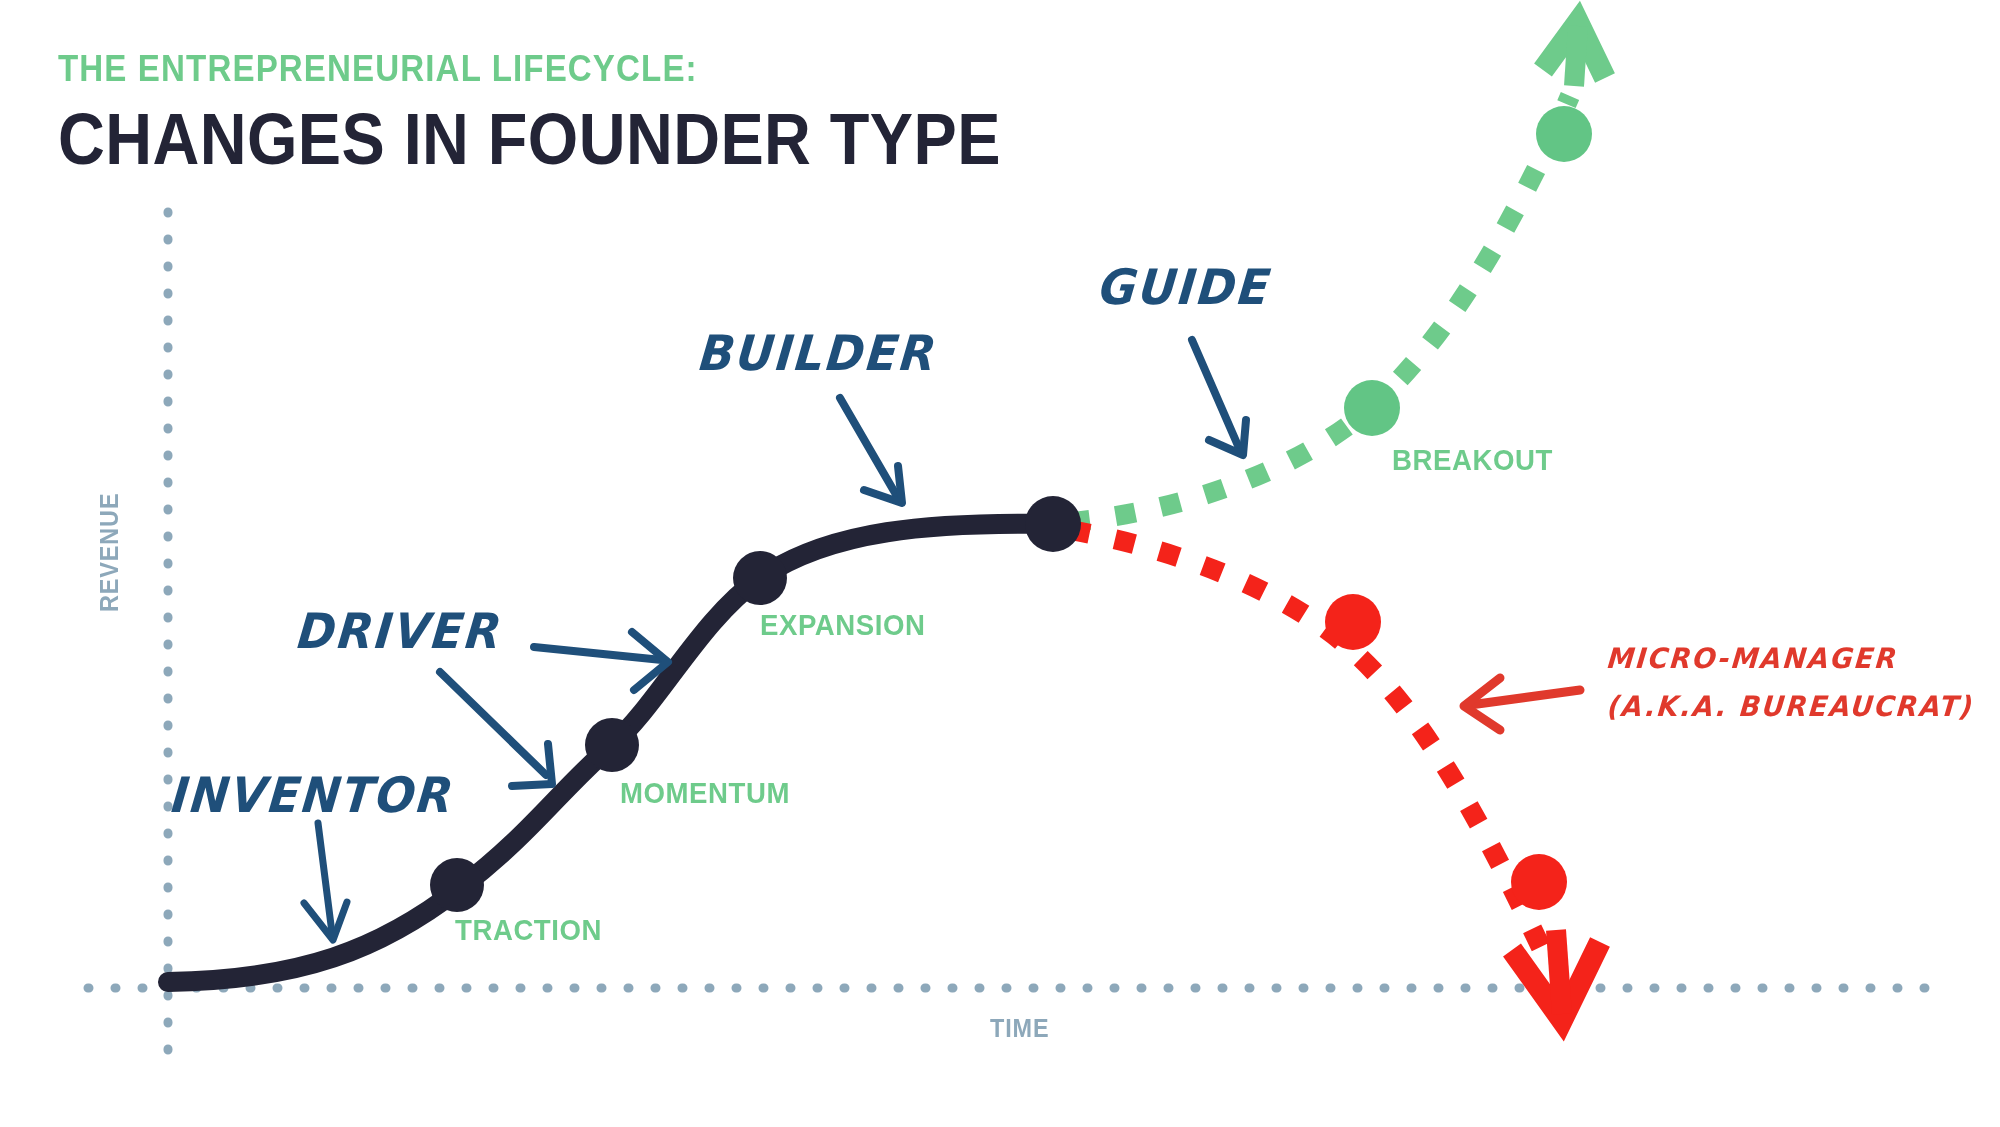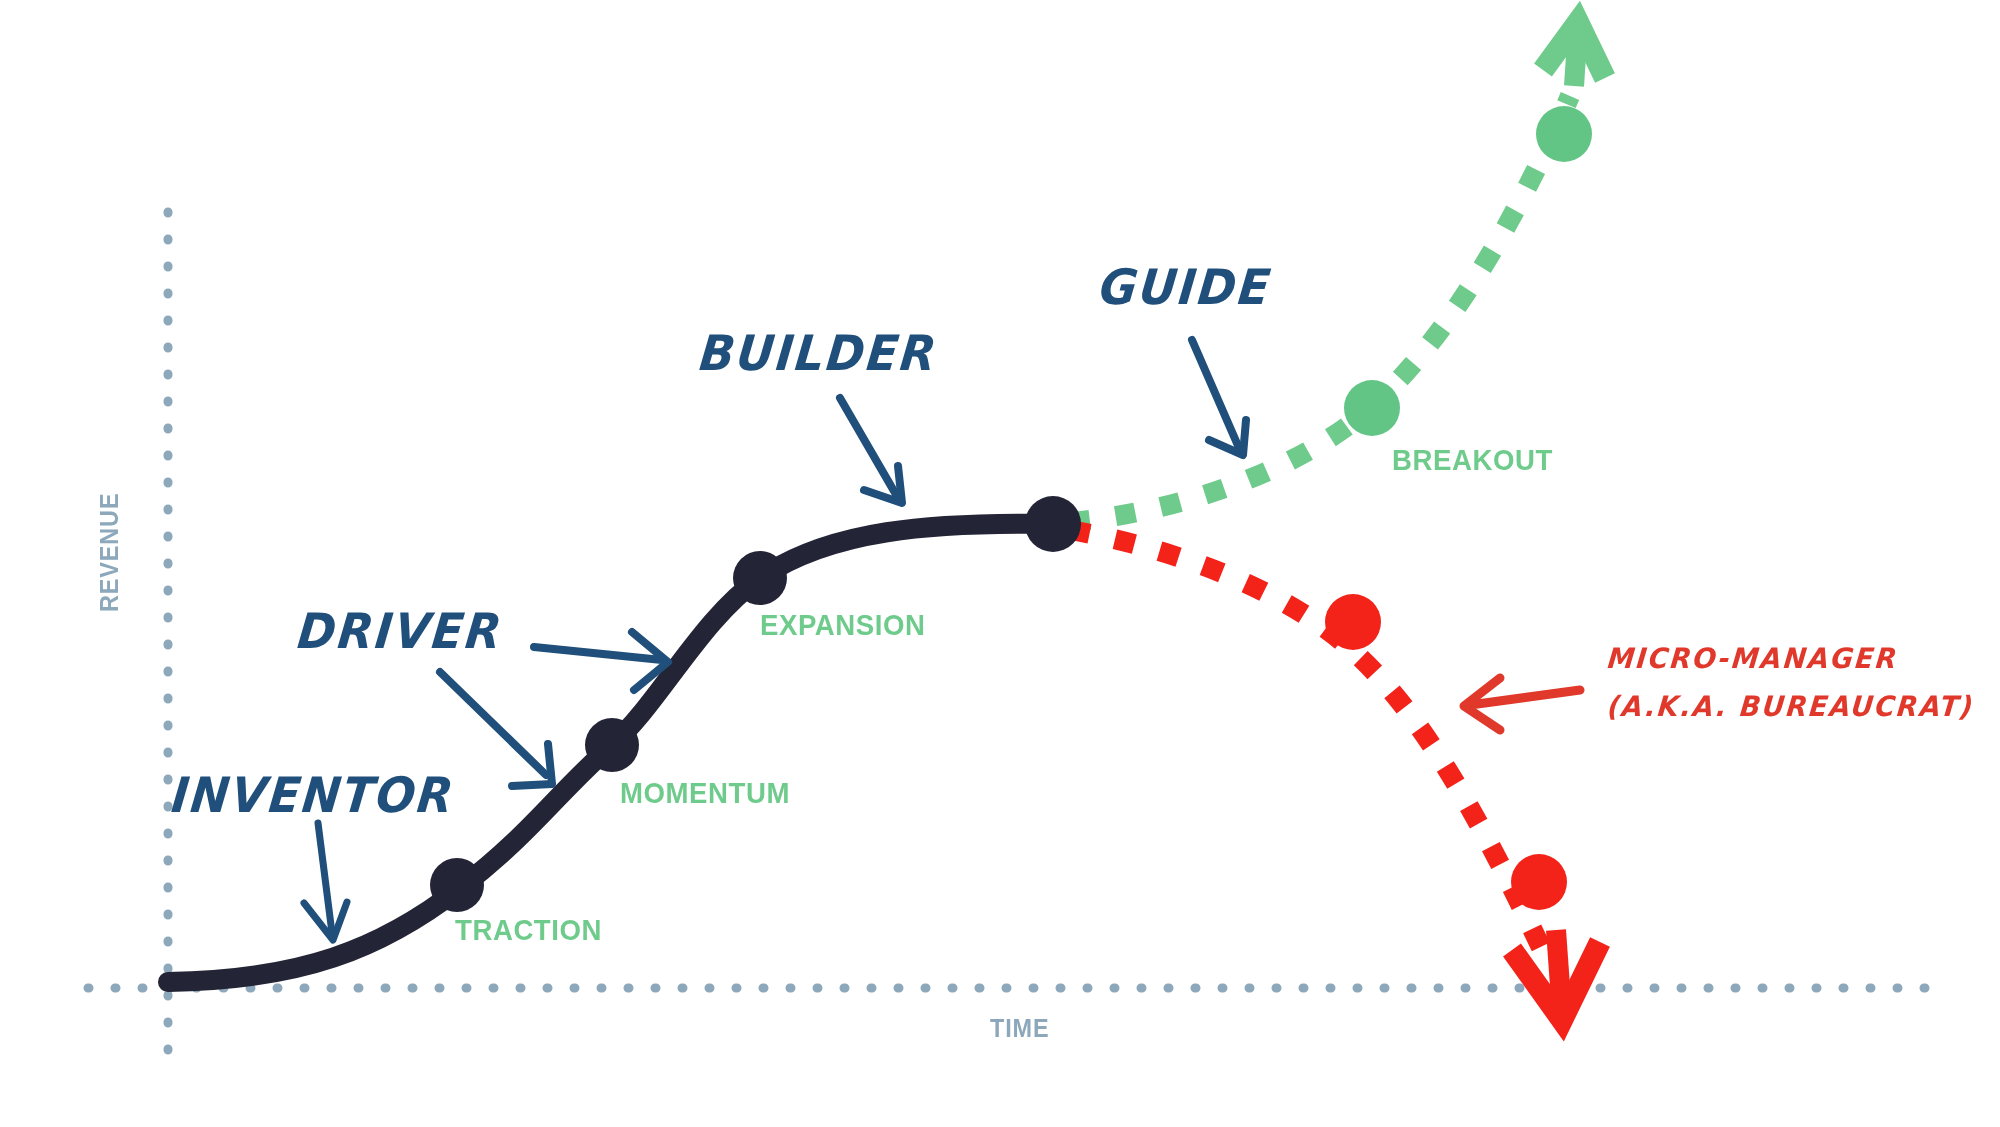--- a/index.html
+++ b/index.html
@@ -103,20 +103,24 @@
     font-size: 27px;
     transform: skewX(-6deg) scaleY(1.04);
     transform-origin: left center;
   }
 </style>
 </head>
 <body>
 
 <div id="stage">
 
+  <div id="headline">
+    <div id="kicker">THE ENTREPRENEURIAL LIFECYCLE:</div>
+    <div id="maintitle">CHANGES IN FOUNDER TYPE</div>
+  </div>
 
   <svg class="layer" viewBox="0 0 2000 1127">
 
     <line x1="168" y1="212" x2="168" y2="1068" stroke="#8da8ba" stroke-width="9" stroke-linecap="round" stroke-dasharray="1 26"></line>
 
     <line x1="88" y1="988" x2="1930" y2="988" stroke="#8da8ba" stroke-width="9" stroke-linecap="round" stroke-dasharray="1 26"></line>
   </svg>
 
   <svg class="layer" viewBox="0 0 2000 1127">
 

